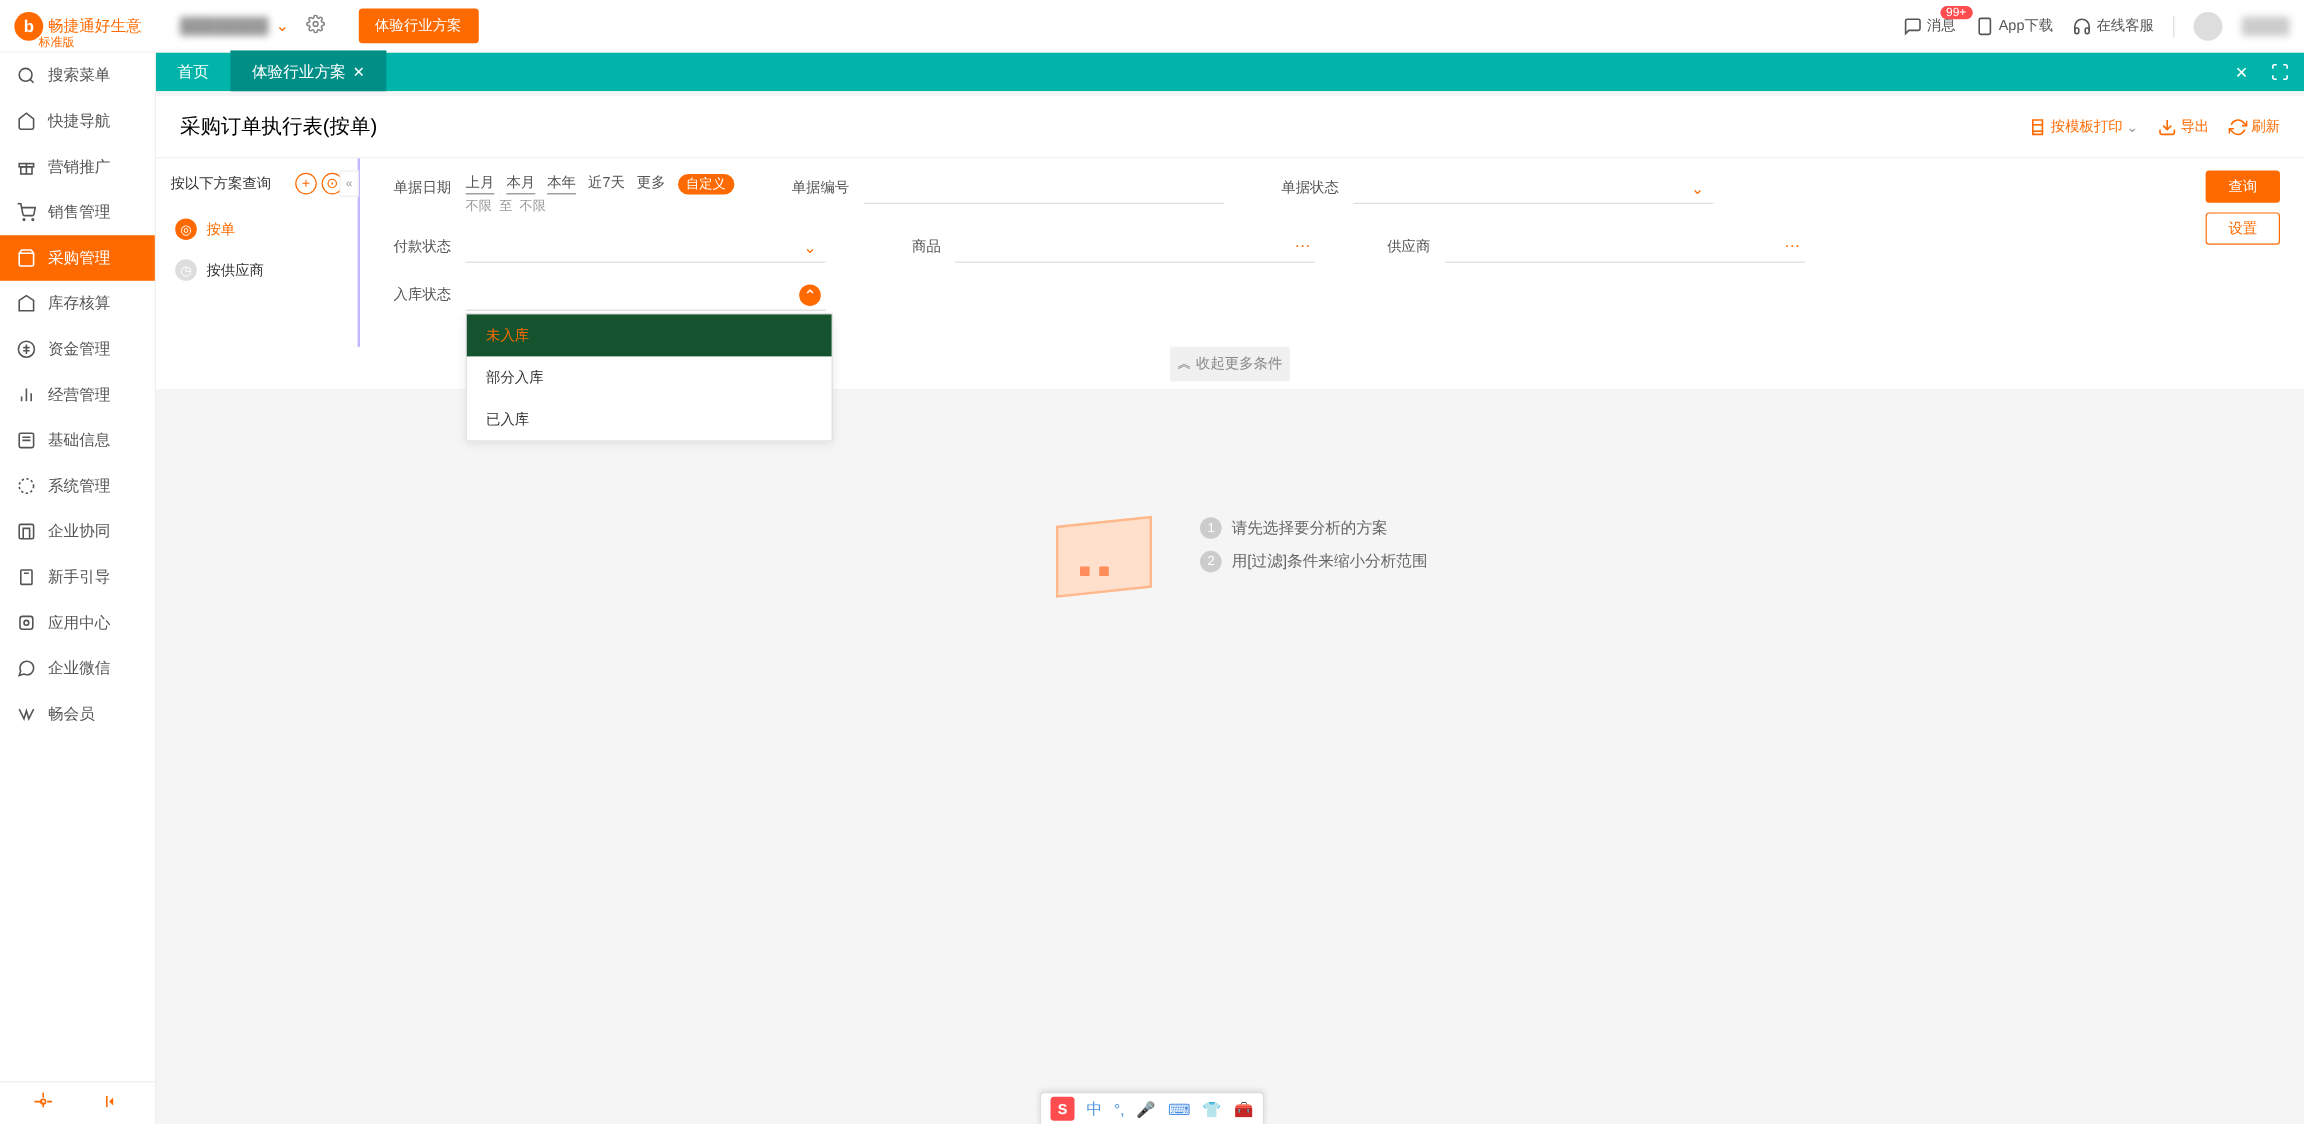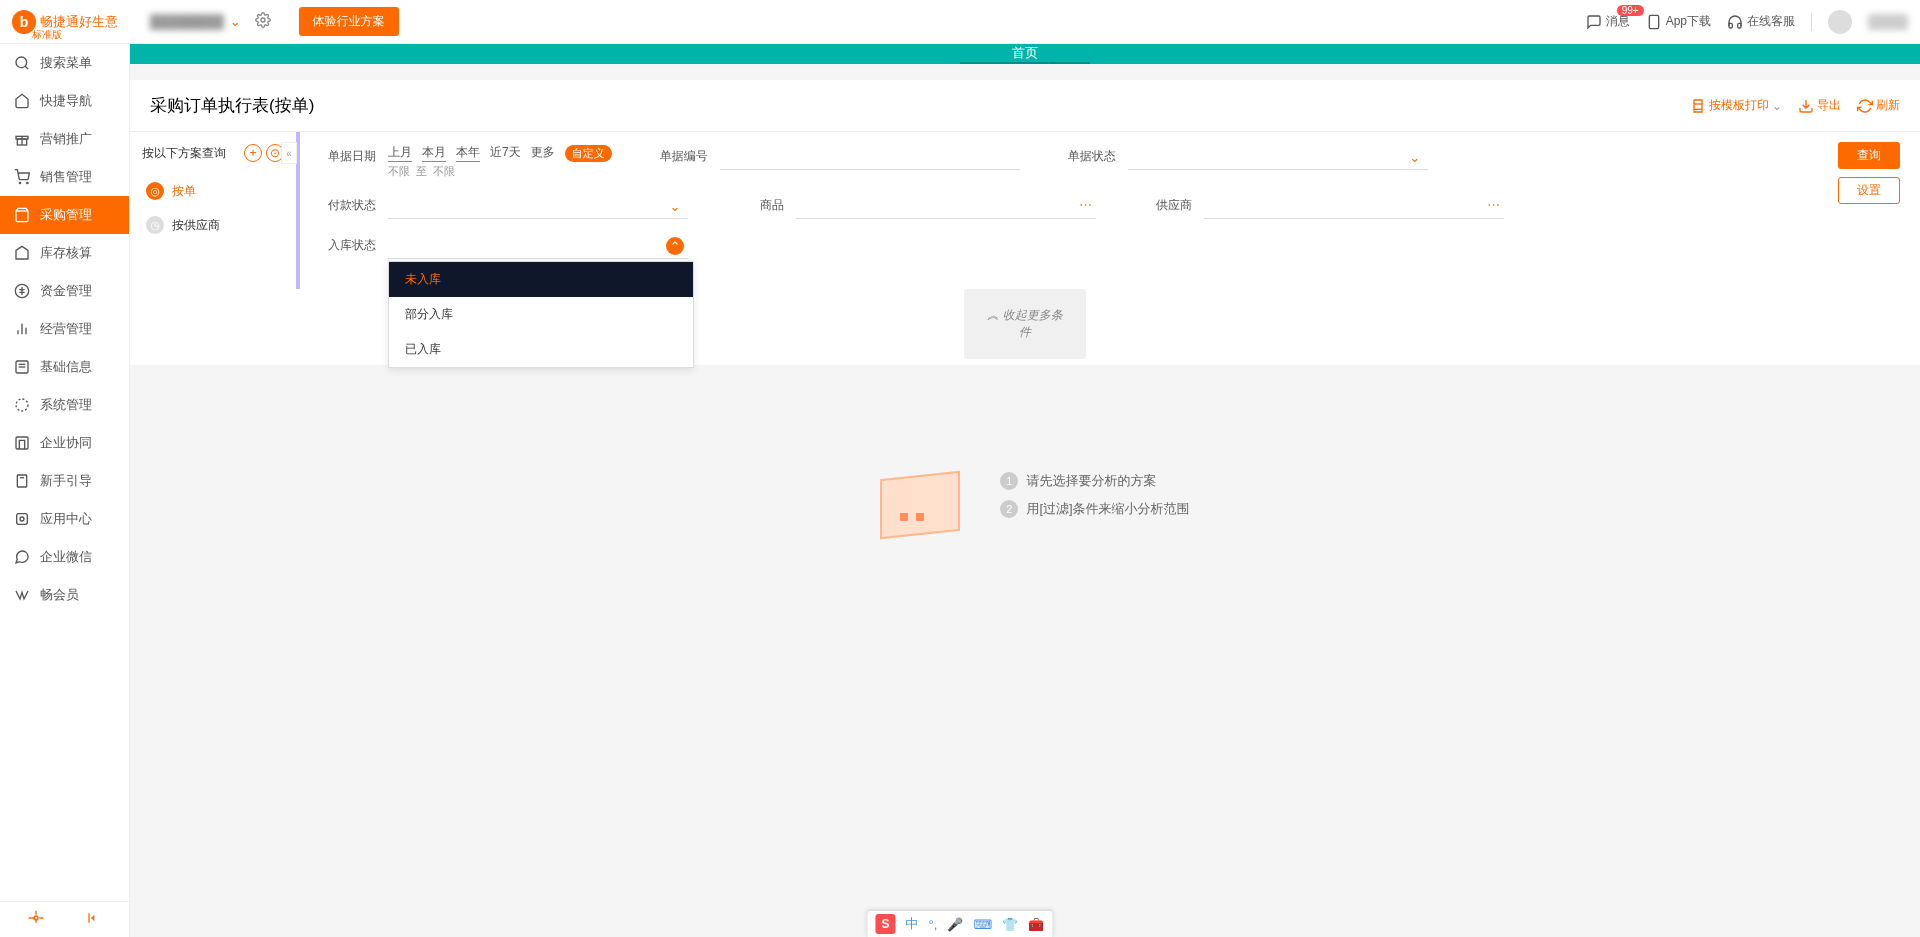--- a/index.html
+++ b/index.html
@@ -16,21 +16,21 @@
 .gear-btn { margin-left: 14px; color: #888; cursor: pointer; }
 .orange-btn { background: #ff6a00; color: #fff; padding: 6px 14px; border-radius: 3px; margin-left: 28px; border: none; cursor: pointer; font-size: 12px; }
 .header-right { margin-left: auto; display: flex; align-items: center; gap: 16px; }
 .header-item { display: flex; align-items: center; gap: 4px; color: #555; cursor: pointer; font-size: 12px; position: relative; }
 .badge { position: absolute; top: -8px; right: -14px; background: #ff4d4f; color: #fff; font-size: 10px; border-radius: 8px; padding: 0 5px; }
 .avatar { width: 24px; height: 24px; background: #ddd; border-radius: 50%; }
 .user-blur { width: 40px; height: 16px; background: #ccc; filter: blur(3px); border-radius: 2px; }
 .divider-v { width: 1px; height: 18px; background: #ddd; }
 
 
-.tab-bar { height: 20px; background: #00b4aa; display: flex; align-items: center; margin-left: 130px; position: relative; flex-direction: column; }
+.tab-bar { height: 32px; background: #00b4aa; display: flex; align-items: center; margin-left: 130px; position: relative; }
 .tab { padding: 0 18px; height: 36px; display: flex; align-items: center; color: #fff; cursor: pointer; font-size: 13px; }
 .tab.active { background: #008f87; }
 .tab-close { margin-left: 6px; font-size: 12px; }
 .tab-bar-right { margin-left: auto; display: flex; align-items: center; padding-right: 8px; gap: 8px; }
 .tab-bar-icon { width: 24px; height: 24px; display: flex; align-items: center; justify-content: center; color: #fff; cursor: pointer; }
 
 
 .sidebar { position: absolute; left: 0; top: 44px; bottom: 0; width: 130px; background: #fff; border-right: 1px solid #eee; display: flex; flex-direction: column; }
 .side-item { display: flex; align-items: center; padding: 10px 14px; color: #555; cursor: pointer; font-size: 13px; gap: 10px; }
 .side-item.active { background: #ff6a00; color: #fff; }
@@ -41,21 +41,21 @@
 
 .main { position: absolute; left: 130px; right: 0; top: 80px; bottom: 0; background: #f5f5f5; overflow: hidden; }
 .page-header { background: #fff; padding: 14px 20px; display: flex; align-items: center; border-bottom: 1px solid #eee; }
 .page-title { font-size: 17px; color: #000000; }
 .page-actions { margin-left: auto; display: flex; align-items: center; gap: 16px; }
 .page-action { color: #ff6a00; cursor: pointer; font-size: 12px; display: flex; align-items: center; gap: 3px; }
 .page-action .chev { color: #999; }
 
 
 .filter-wrap { display: flex; background: #fff; }
-.filter-left { width: 170px; border-right: 4px solid #c4b5fd; padding: 12px; position: relative; }
+.filter-left { width: 170px; border-right: 2px solid #c4b5fd; padding: 12px; position: relative; }
 .filter-left-title { font-size: 12px; font-weight: 500; display: flex; align-items: center; gap: 6px; }
 .filter-left-icons { display: flex; gap: 4px; margin-left: auto; }
 .circle-btn { width: 18px; height: 18px; border: 1px solid #ff6a00; border-radius: 50%; display: flex; align-items: center; justify-content: center; color: #ff6a00; font-size: 12px; cursor: pointer; }
 .collapse-btn { position: absolute; right: -1px; top: 10px; width: 16px; height: 22px; background: #fff; border: 1px solid #eee; display: flex; align-items: center; justify-content: center; cursor: pointer; color: #999; font-size: 10px; }
 .query-item { display: flex; align-items: center; gap: 8px; padding: 8px 4px; font-size: 12px; cursor: pointer; }
 .query-item.active { color: #ff6a00; }
 .query-icon { width: 18px; height: 18px; border-radius: 50%; display: flex; align-items: center; justify-content: center; font-size: 11px; }
 .query-item.active .query-icon { background: #ff6a00; color: #fff; }
 .query-item:not(.active) .query-icon { background: #ddd; color: #fff; }
 
@@ -74,24 +74,24 @@
 .select-arrow.up { background: #ff6a00; color: #fff; border-radius: 50%; }
 .ellipsis { position: absolute; right: 4px; top: 4px; color: #ff6a00; cursor: pointer; }
 
 .action-btns { position: absolute; right: 20px; top: 10px; display: flex; flex-direction: column; gap: 8px; }
 .btn-primary { background: #ff6a00; color: #fff; border: none; padding: 5px 18px; border-radius: 3px; cursor: pointer; font-size: 12px; }
 .btn-outline { background: #fff; color: #ff6a00; border: 1px solid #ff6a00; padding: 4px 18px; border-radius: 3px; cursor: pointer; font-size: 12px; }
 
 
 .dropdown { position: absolute; top: 28px; left: 0; width: 306px; background: #fff; border: 1px solid #ddd; box-shadow: 0 2px 8px rgba(0,0,0,0.1); z-index: 100; }
 .dropdown-item { padding: 9px 16px; font-size: 12px; cursor: pointer; }
-.dropdown-item.hover { background: #0f172a; color: #ff6a00; }
-
-
-.collapse-bar { text-align: center; padding: 18px; background: #f0f0f0; color: #888; font-size: 12px; cursor: pointer; margin: 0 auto; width: 122px; border-radius: 2px; font-style: italic; }
+.dropdown-item.hover { background: #14532d; color: #ff6a00; }
+
+
+.collapse-bar { text-align: center; padding: 6px; background: #f0f0f0; color: #888; font-size: 12px; cursor: pointer; margin: 0 auto; width: 100px; border-radius: 2px; }
 .collapse-bar-wrap { background: #fff; padding-bottom: 6px; }
 
 
 .empty-state { display: flex; align-items: center; justify-content: center; padding: 80px 0; gap: 20px; }
 .empty-img { width: 120px; height: 100px; position: relative; }
 .empty-box { width: 80px; height: 60px; background: #ffe0cc; border: 2px solid #ffb88c; position: absolute; bottom: 10px; left: 20px; transform: skewY(-6deg); }
 .empty-face { position: absolute; bottom: 24px; left: 40px; display: flex; gap: 8px; }
 .empty-eye { width: 8px; height: 8px; background: #ff8c5a; border-radius: 1px; }
 .empty-steps { display: flex; flex-direction: column; gap: 10px; font-size: 13px; color: #666; }
 .step { display: flex; align-items: center; gap: 8px; }

